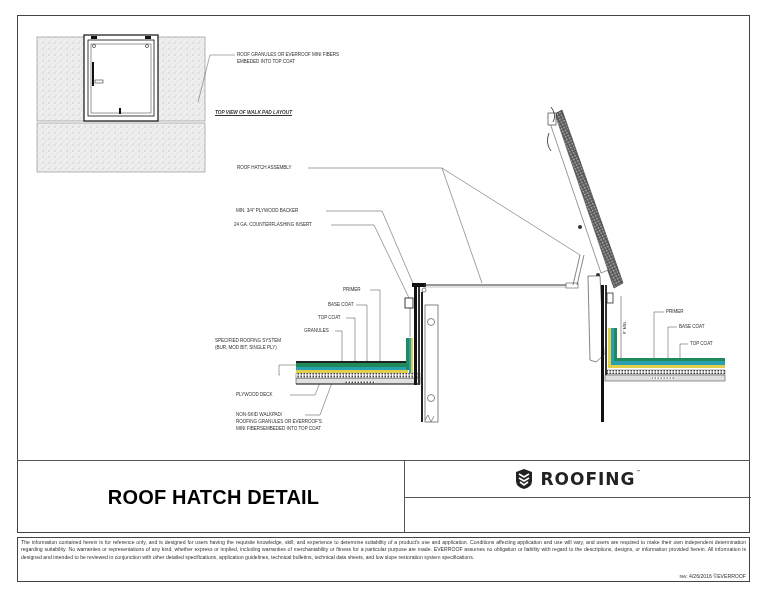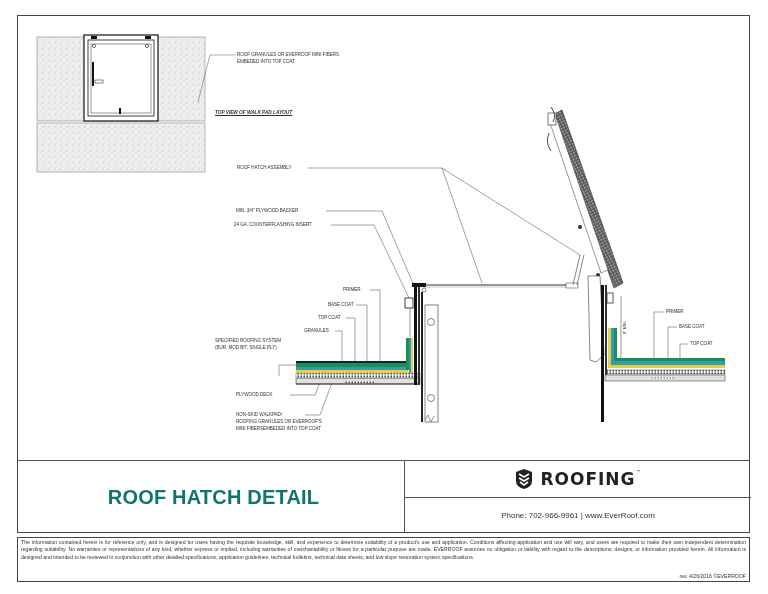--- a/index.html
+++ b/index.html
@@ -4,21 +4,21 @@
 <style>
   html, body { margin:0; padding:0; background:#fff; }
   body { width:768px; height:594px; position:relative; overflow:hidden; font-family:"Liberation Sans", sans-serif; color:#222; }
   .sheet { position:absolute; left:0; top:0; width:768px; height:594px; }
   .frame { position:absolute; left:17px; top:15px; width:733px; height:518px; border:1px solid #444; box-sizing:border-box; }
   svg.drawing { position:absolute; left:0; top:0; }
   .lbl { position:absolute; font-size:4.6px; line-height:6px; color:#333; white-space:nowrap; letter-spacing:-0.05px; }
   .lbl.under { font-style:italic; font-weight:bold; text-decoration:underline; font-size:4.8px; }
   .title-block { position:absolute; left:17px; top:460px; width:733px; height:73px; border-top:1px solid #555; box-sizing:border-box; }
   .title-left { position:absolute; left:0; top:0; width:387px; height:72px; display:flex; align-items:center; justify-content:center; }
-  .title-text { font-size:20px; font-weight:bold; color:#0f766e; letter-spacing:0.2px; margin-left:6px; }
+  .title-text { font-size:20px; font-weight:bold; color:#000000; letter-spacing:0.2px; margin-left:6px; }
   .title-right { position:absolute; left:387px; top:0; width:346px; height:72px; border-left:1px solid #555; }
   .logo-row { position:absolute; left:0; top:0; width:100%; height:36px; border-bottom:1px solid #555; display:flex; align-items:center; justify-content:center; gap:6px; }
   .logo-text { font-size:17px; font-weight:bold; letter-spacing:1px; color:#222; font-family:"DejaVu Sans", sans-serif; }
   .logo-tm { font-size:4px; vertical-align:top; margin-left:1px; }
   .contact-row { position:absolute; left:0; top:37px; width:100%; height:35px; display:flex; align-items:center; justify-content:center; font-size:8px; color:#333; }
   .disclaimer { position:absolute; left:17px; top:537px; width:733px; height:45px; border:1px solid #444; box-sizing:border-box; padding:1px 3px; font-size:5.15px; line-height:7.4px; color:#333; text-align:justify; }
   .disclaimer .rev { position:absolute; right:3px; bottom:1px; font-size:5.15px; }
 </style>
 </head>
 <body>
@@ -171,21 +171,20 @@
     <div class="title-right">
       <div class="logo-row">
         <svg width="20" height="22" viewBox="0 0 20 22">
           <path d="M10 1 L18 4 L18 13 Q18 19 10 21 Q2 19 2 13 L2 4 Z" fill="#222"></path>
           <path d="M5 6 L10 9 L15 6" stroke="#fff" stroke-width="1.6" fill="none"></path>
           <path d="M5 10 L10 13 L15 10" stroke="#fff" stroke-width="1.6" fill="none"></path>
           <path d="M6 14 L10 17 L14 14" stroke="#fff" stroke-width="1.6" fill="none"></path>
         </svg>
         <span class="logo-text"><span>ROOFING</span><span class="logo-tm">™</span></span>
       </div>
-      <div class="contact-row">Phone: 702-966-9961 | www.EverRoof.com</div>
     </div>
   </div>
 
   <div class="disclaimer">
     <span>The information contained herein is for reference only, and is designed for users having the requisite knowledge, skill, and experience to determine suitability of a product's use and application. Conditions affecting application and use will vary, and users are required to make their own independent determination regarding suitability. No warranties or representations of any kind, whether express or implied, including warranties of merchantability or fitness for a particular purpose are made. EVERROOF assumes no obligation or liability with regard to the descriptions, designs, or information provided herein. All information is designed and intended to be reviewed in conjunction with other detailed specifications, application guidelines, technical bulletins, technical data sheets, and low slope restoration system specifications.</span>
     <span class="rev">rev. 4/26/2016 ©EVERROOF</span>
   </div>
 </div>
 
 </body></html>

